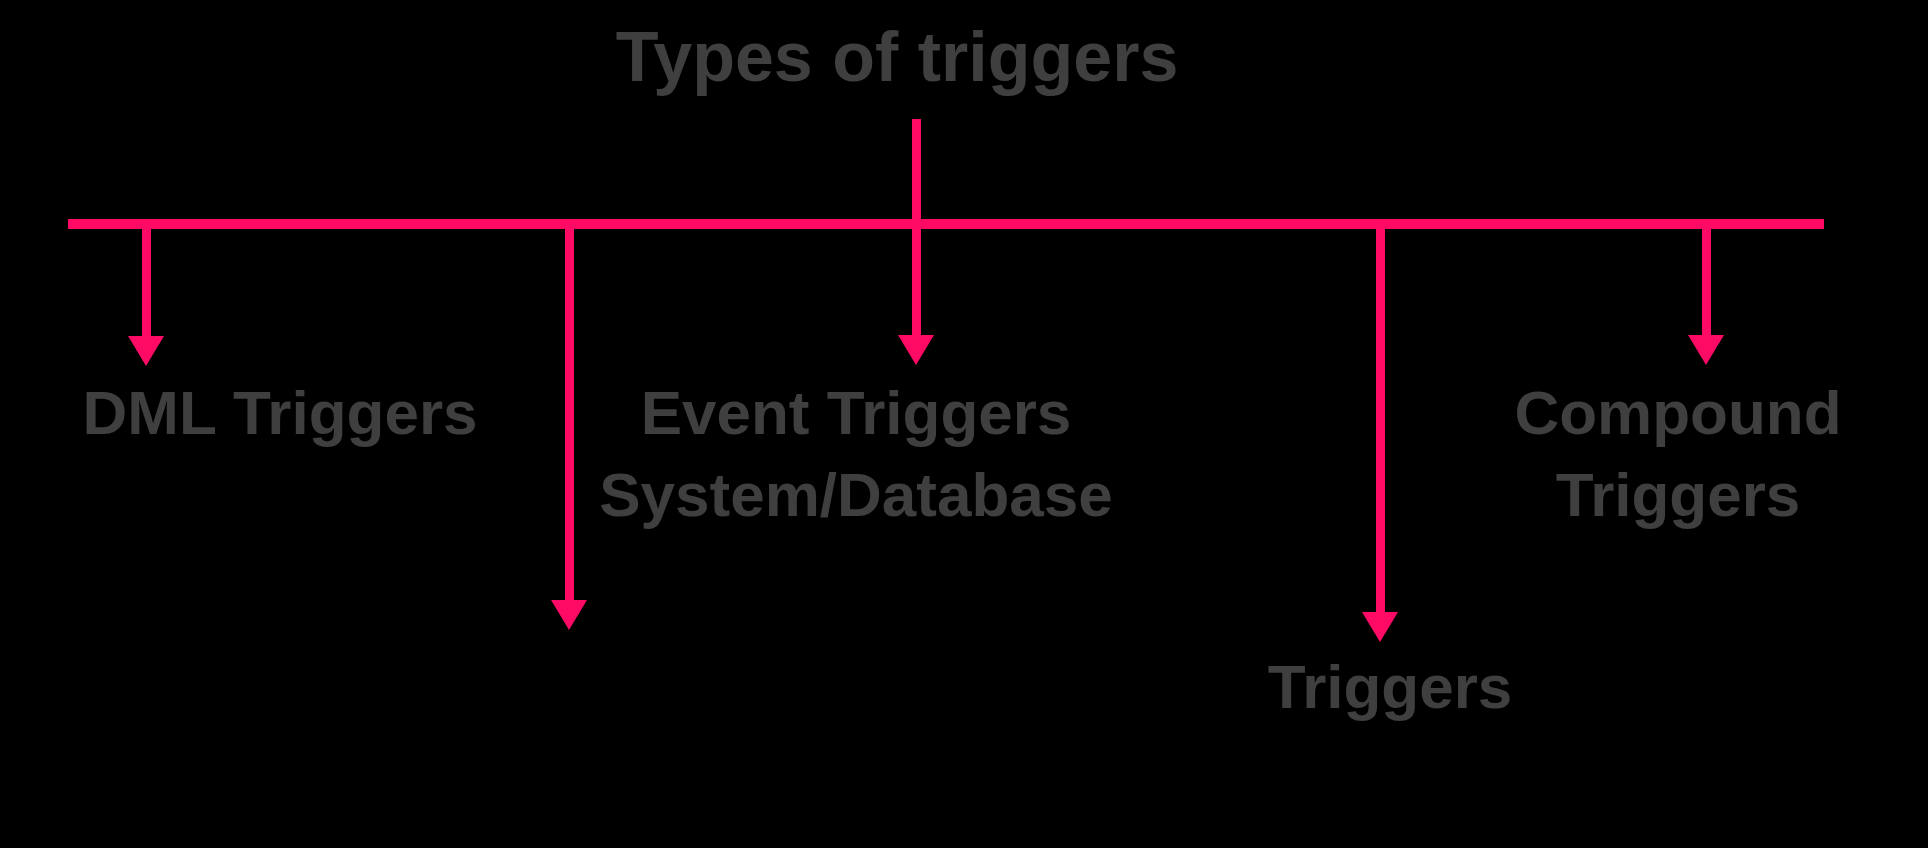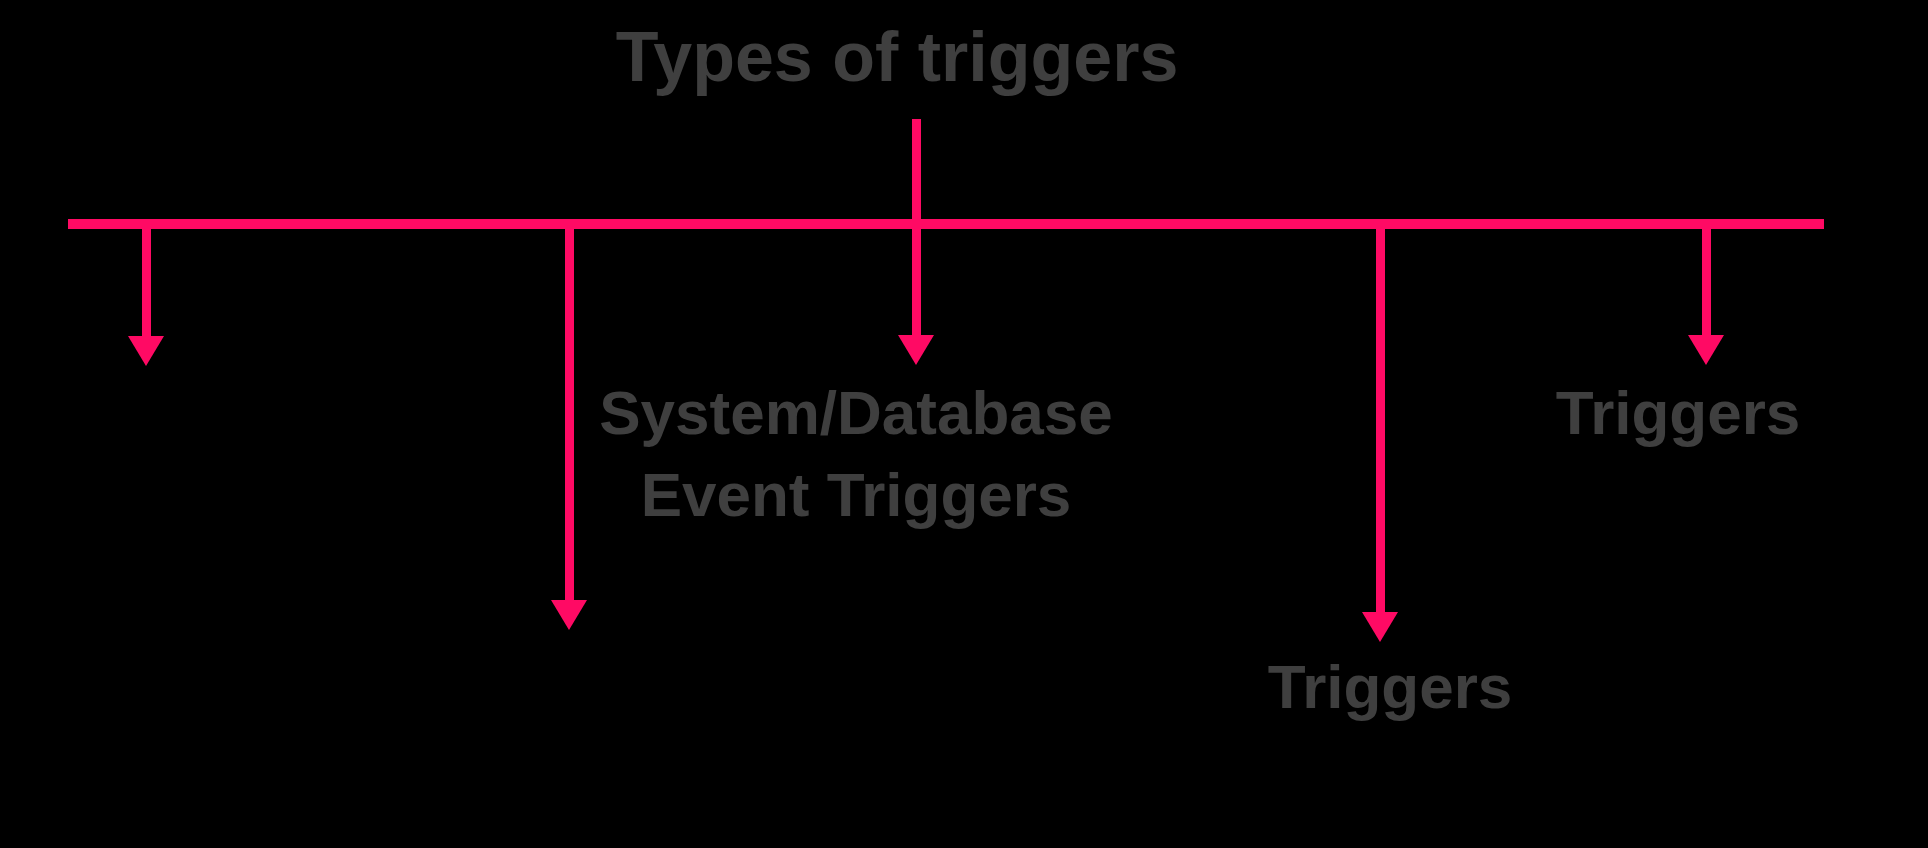--- a/index.html
+++ b/index.html
@@ -72,27 +72,31 @@
 
   <div class="v-shaft" style="left:565px; top:224px; height:377px;"></div>
   <div class="arrowhead" style="left:551px; top:600px;"></div>
 
   <div class="v-shaft" style="left:1376px; top:224px; height:389px;"></div>
   <div class="arrowhead" style="left:1362px; top:612px;"></div>
 
   <div class="v-shaft" style="left:1702px; top:224px; height:112px;"></div>
   <div class="arrowhead" style="left:1688px; top:335px;"></div>
 
+  <div class="label" style="left:280px; top:372px;">
+    <span>DML Triggers</span>
+  </div>
 
   <div class="label" style="left:856px; top:372px;">
+    <span>Event Triggers</span>
     <span>System/Database</span>
-    <span>Event Triggers</span>
   </div>
 
   <div class="label" style="left:1678px; top:372px;">
+    <span>Compound</span>
     <span>Triggers</span>
   </div>
 
 
   <div class="label" style="left:1390px; top:646px;">
     <span>Triggers</span>
   </div>
 
 </div>
 

